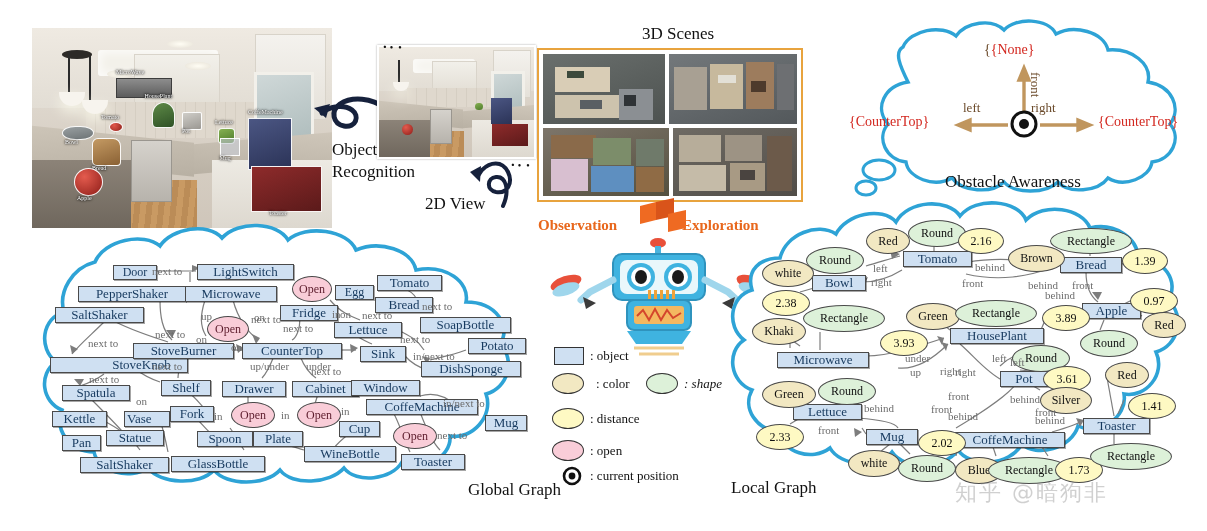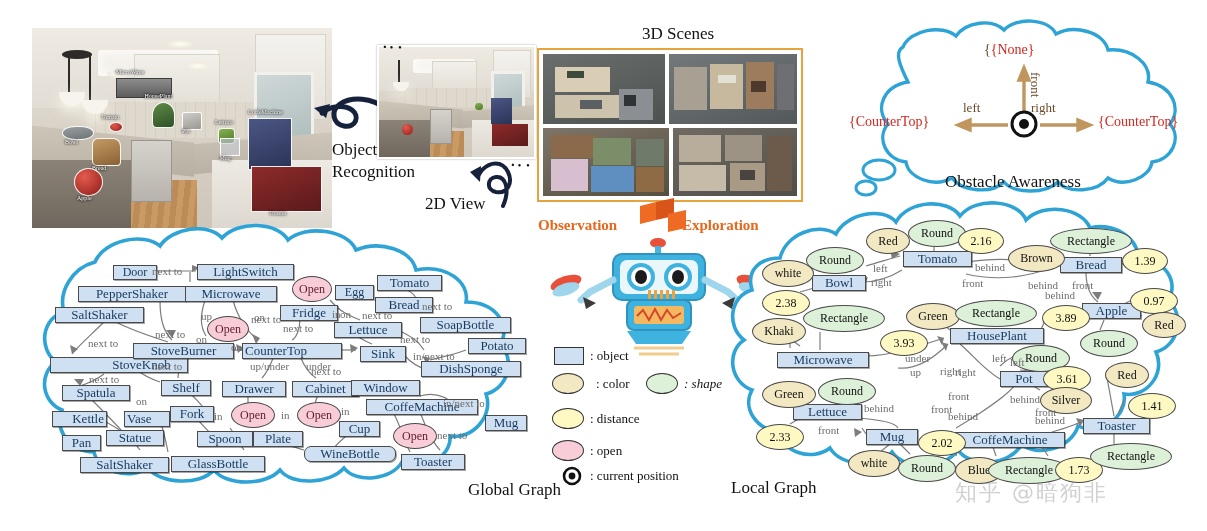--- a/index.html
+++ b/index.html
@@ -373,41 +373,41 @@
     <div class="node" style="left: 280px; top: 305px; width: 52px; font-size: 13px; text-align: center;">Fridge</div>
     <div class="node" style="left: 335px; top: 285px; width: 33px; font-size: 12px; text-align: center;">Egg</div>
     <div class="node" style="left: 377px; top: 275px; width: 59px; font-size: 13px; text-align: center;">Tomato</div>
     <div class="node" style="left: 375px; top: 297px; width: 52px; font-size: 13px; text-align: center;">Bread</div>
     <div class="node" style="left: 55px; top: 307px; width: 83px; font-size: 13px; text-align: center;">SaltShaker</div>
     <div class="node" style="left: 334px; top: 322px; width: 62px; font-size: 13px; text-align: center;">Lettuce</div>
     <div class="node" style="left: 420px; top: 317px; width: 85px; font-size: 13px; text-align: center;">SoapBottle</div>
     <div class="node" style="left: 468px; top: 338px; width: 52px; font-size: 13px; text-align: center;">Potato</div>
     <div class="node" style="left: 50px; top: 357px; width: 87px; font-size: 13px; text-align: center; padding-left: 47px;">StoveKnob</div>
     <div class="node" style="left: 133px; top: 343px; width: 95px; font-size: 13px; text-align: center;">StoveBurner</div>
-    <div class="node" style="left: 242px; top: 343px; width: 94px; font-size: 13px; ">CounterTop</div>
+    <div class="node" style="left: 242px; top: 343px; width: 94px; font-size: 13px; text-align: center;">CounterTop</div>
     <div class="node" style="left: 360px; top: 346px; width: 40px; font-size: 13px; text-align: center;">Sink</div>
     <div class="node" style="left: 421px; top: 361px; width: 94px; font-size: 13px; text-align: center;">DishSponge</div>
     <div class="node" style="left: 62px; top: 385px; width: 62px; font-size: 13px; text-align: center;">Spatula</div>
     <div class="node" style="left: 161px; top: 380px; width: 44px; font-size: 13px; text-align: center;">Shelf</div>
     <div class="node" style="left: 222px; top: 381px; width: 58px; font-size: 13px; text-align: center;">Drawer</div>
     <div class="node" style="left: 292px; top: 381px; width: 61px; font-size: 13px; text-align: center;">Cabinet</div>
     <div class="node" style="left: 351px; top: 380px; width: 63px; font-size: 13px; text-align: center;">Window</div>
-    <div class="node" style="left: 52px; top: 411px; width: 49px; font-size: 13px; text-align: right;">Kettle</div>
+    <div class="node" style="left: 52px; top: 411px; width: 49px; font-size: 13px; text-align: center;">Kettle</div>
     <div class="node" style="left: 124px; top: 411px; width: 40px; font-size: 13px; text-align: left;">Vase</div>
     <div class="node" style="left: 170px; top: 406px; width: 38px; font-size: 13px; text-align: center;">Fork</div>
     <div class="node" style="left: 366px; top: 399px; width: 106px; font-size: 13px; text-align: center;">CoffeMachine</div>
     <div class="node" style="left: 62px; top: 435px; width: 33px; font-size: 13px; text-align: center;">Pan</div>
     <div class="node" style="left: 106px; top: 430px; width: 52px; font-size: 13px; text-align: center;">Statue</div>
     <div class="node" style="left: 197px; top: 431px; width: 50px; font-size: 13px; text-align: center;">Spoon</div>
     <div class="node" style="left: 253px; top: 431px; width: 44px; font-size: 13px; text-align: center;">Plate</div>
     <div class="node" style="left: 339px; top: 421px; width: 35px; font-size: 13px; text-align: center;">Cup</div>
     <div class="node" style="left: 485px; top: 415px; width: 36px; font-size: 13px; text-align: center;">Mug</div>
     <div class="node" style="left: 80px; top: 457px; width: 83px; font-size: 13px; text-align: center;">SaltShaker</div>
     <div class="node" style="left: 171px; top: 456px; width: 88px; font-size: 13px; text-align: center;">GlassBottle</div>
-    <div class="node" style="left: 304px; top: 446px; width: 86px; font-size: 13px; text-align: center; border-radius: 7px;">WineBottle</div>
+    <div class="node" style="left: 304px; top: 446px; width: 86px; font-size: 13px; text-align: center;">WineBottle</div>
     <div class="node" style="left: 401px; top: 454px; width: 58px; font-size: 13px; text-align: center;">Toaster</div>
     <div class="ell e-open" style="left: 292px; top: 276px; width: 38px; height: 24px; font-size: 12px;">Open</div>
     <div class="ell e-open" style="left: 207px; top: 316px; width: 40px; height: 24px; font-size: 12px;">Open</div>
     <div class="ell e-open" style="left: 231px; top: 402px; width: 42px; height: 24px; font-size: 12px;">Open</div>
     <div class="ell e-open" style="left: 297px; top: 402px; width: 42px; height: 24px; font-size: 12px;">Open</div>
     <div class="ell e-open" style="left: 393px; top: 423px; width: 42px; height: 24px; font-size: 12px;">Open</div>
     <div class="rel" style="left: 152px; top: 265px; font-size: 11px;">next to</div>
     <div class="rel" style="left: 422px; top: 300px; font-size: 11px;">next to</div>
     <div class="rel" style="left: 201px; top: 310px; font-size: 11px;">up</div>
     <div class="rel" style="left: 155px; top: 328px; font-size: 11px;">next to</div>

